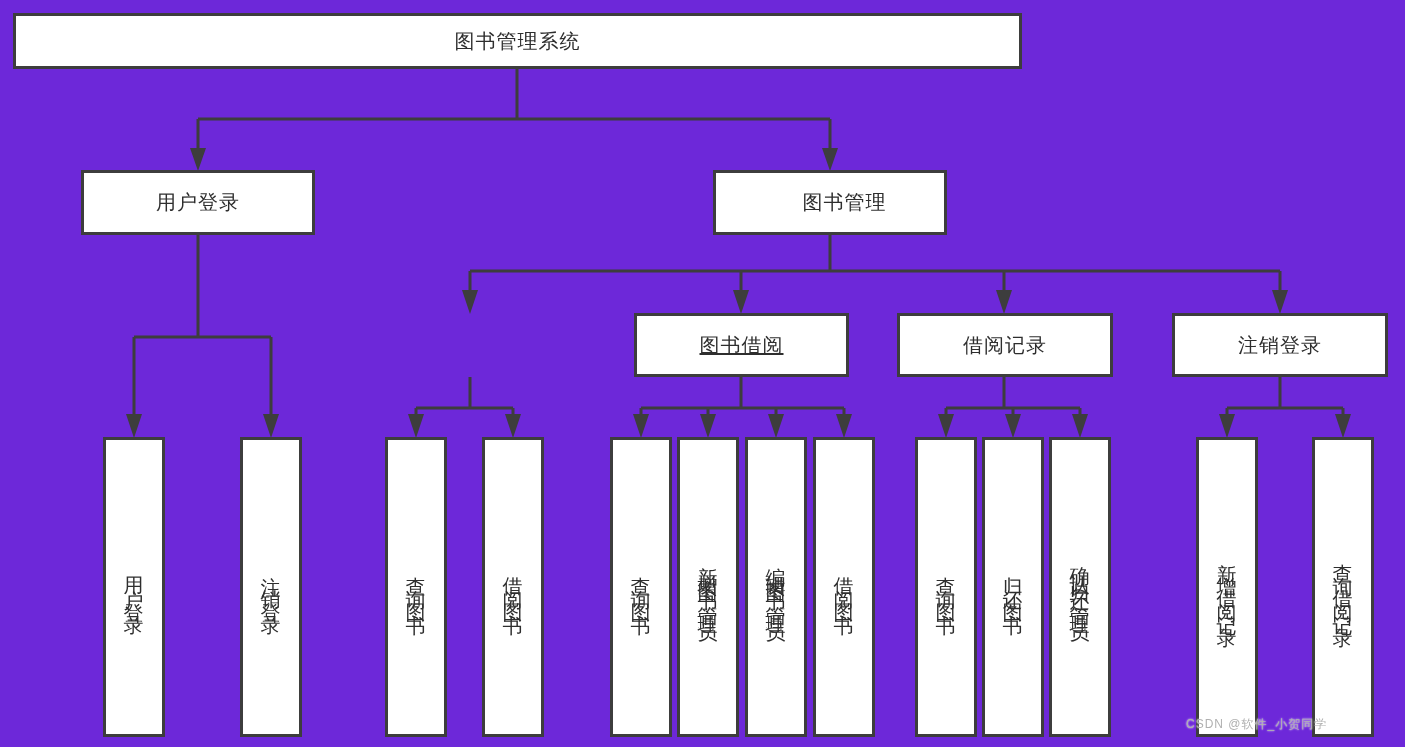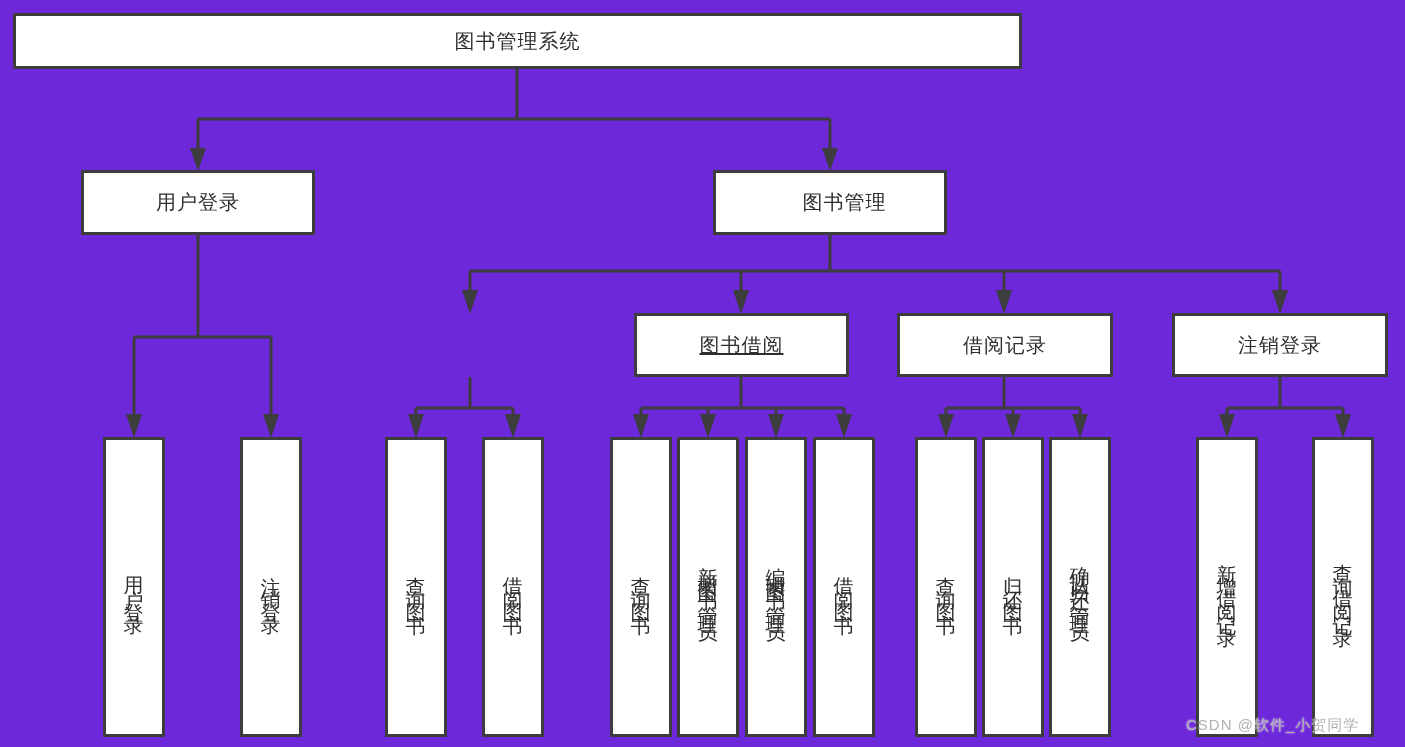--- a/index.html
+++ b/index.html
@@ -48,21 +48,21 @@
     text-orientation:mixed;
     font-size:20px;
     line-height:1;
     letter-spacing:13px;
     color:var(--text);
   }
   .leaf span.ls-l{letter-spacing:8px;}
   .watermark{
     position:absolute;
     left:1186px;top:716px;
-    font-size:15px;
+    font-size:12px;
     color:var(--wm);
     letter-spacing:1px;
     white-space:nowrap;
     z-index:3;
     text-shadow:0 0 2px #ffffff;
   }
 </style>
 </head>
 <body>
 

